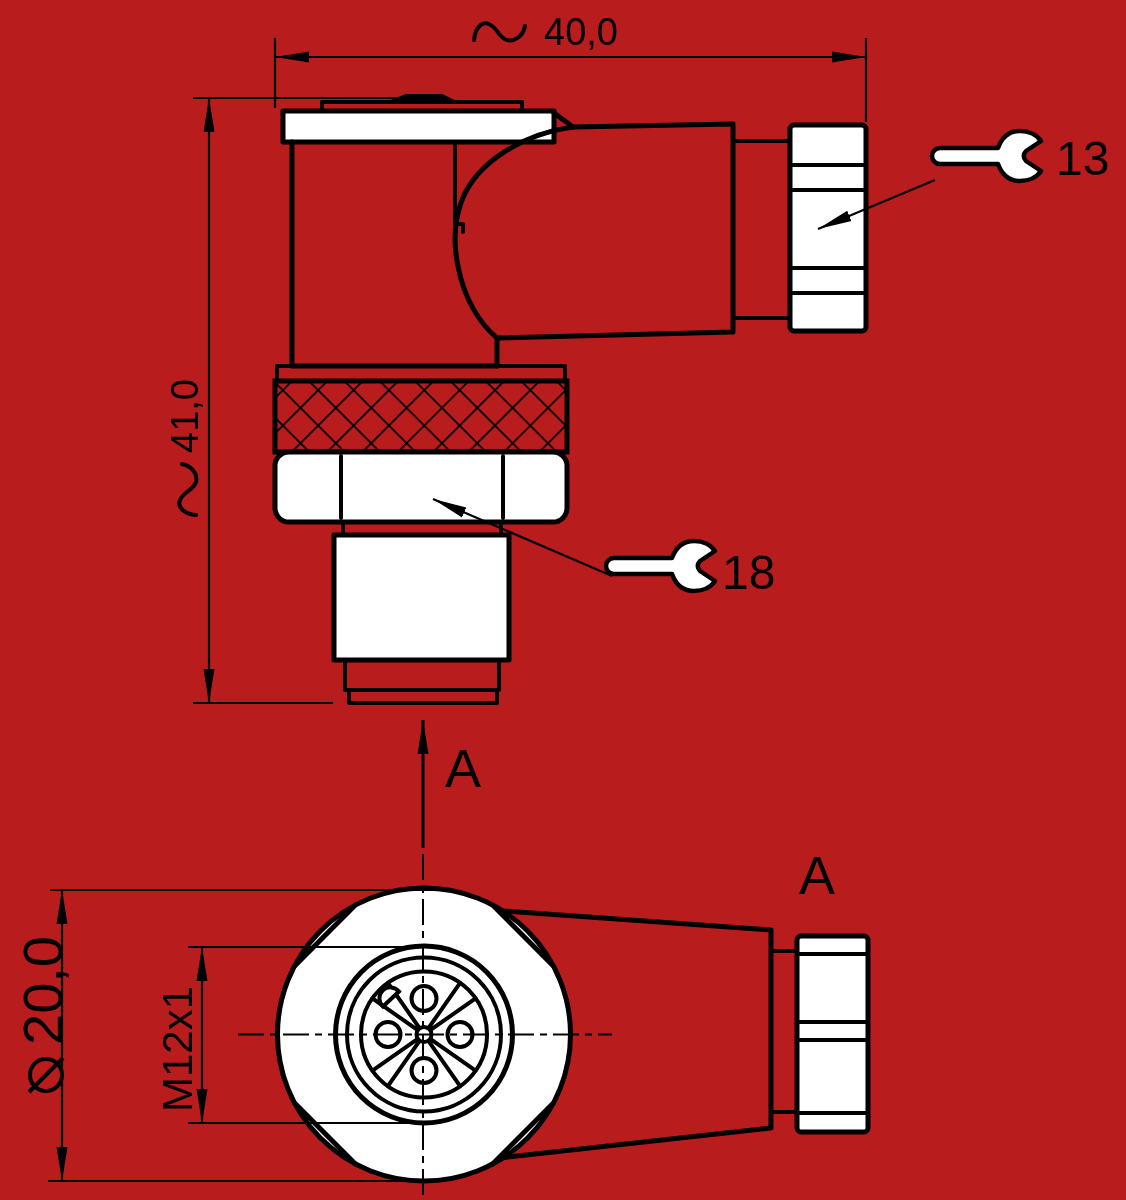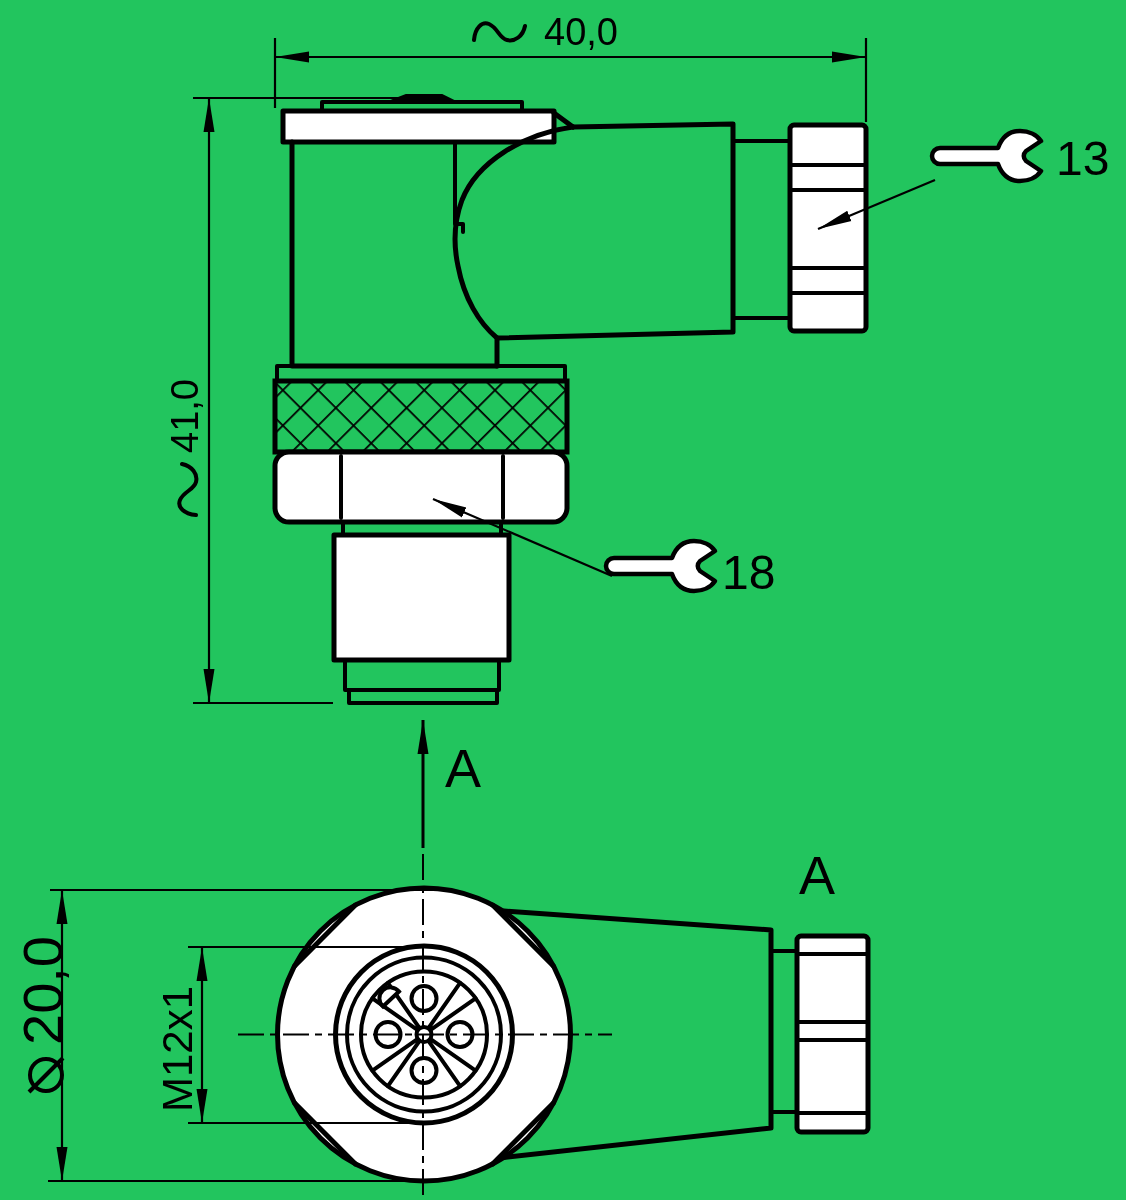--- a/index.html
+++ b/index.html
@@ -1,16 +1,16 @@
 <!DOCTYPE html>
 <html><head>
 <meta charset="utf-8">
 <style>
   html,body{margin:0;padding:0;background:#ffffff;}
-  .canvas{width:1126px;height:1200px;position:relative;background:#22c55e;overflow:hidden;}
+  .canvas{width:1126px;height:1200px;position:relative;background:#b91c1c;overflow:hidden;}
   svg{display:block;}
   text{font-family:"Liberation Sans","DejaVu Sans",sans-serif;fill:#000;}
   .t-dim{font-size:38px;}
   .t-dim-big{font-size:56px;}
   .t-thread{font-size:42px;}
   .t-call{font-size:48px;}
   .t-sec{font-size:54px;}
   .ol{stroke:#000;stroke-width:5;fill:none;stroke-linejoin:round;stroke-linecap:round;}
   .olf{stroke:#000;stroke-width:5;fill:#fff;stroke-linejoin:round;}
   .md{stroke:#000;stroke-width:4;fill:none;stroke-linejoin:round;stroke-linecap:round;}

